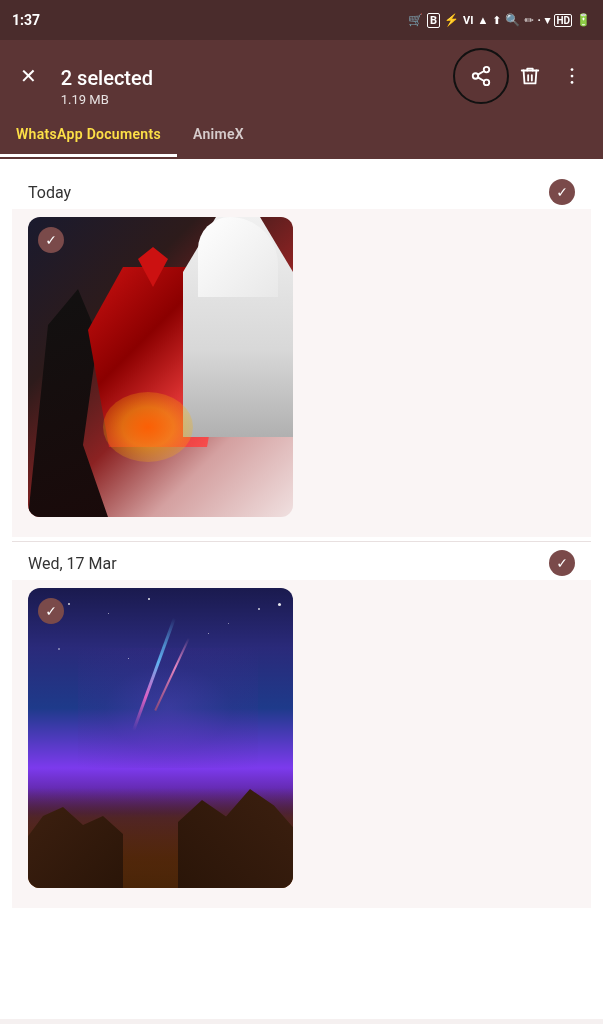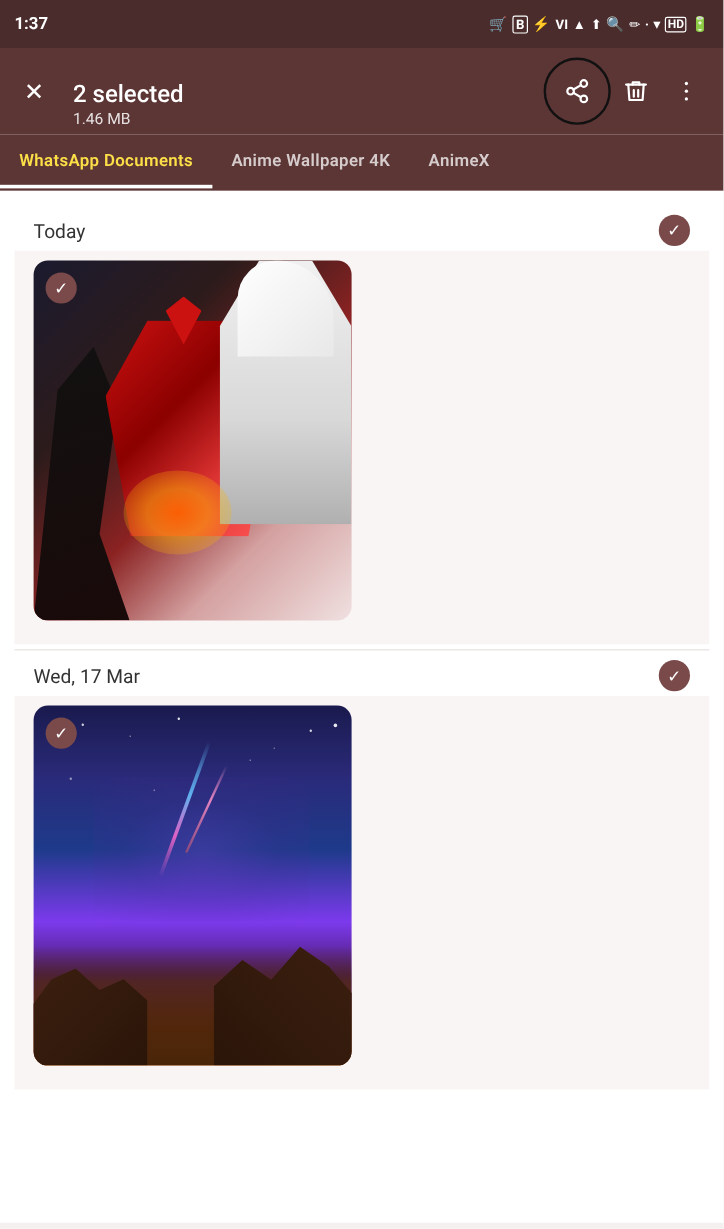--- a/index.html
+++ b/index.html
@@ -239,21 +239,21 @@
     <span style="font-size:12px;">▾</span>
     <span style="font-size:10px;font-weight:700;border:1px solid white;padding:0 1px;border-radius:2px;">HD</span>
     <span style="font-size:12px;">🔋</span>
   </div>
 </div>
 
 <div class="action-bar">
   <button class="icon-btn action-bar-close">✕</button>
   <div class="action-bar-info">
     <div class="action-bar-title">2 selected</div>
-    <div class="action-bar-subtitle">1.46 MB</div>
+    <div class="action-bar-subtitle">1.19 MB</div>
   </div>
   <div class="action-bar-icons">
 
     <div class="share-btn-wrapper">
       <div class="share-circle"></div>
       <button class="icon-btn" title="Share">
         <svg width="22" height="22" viewBox="0 0 24 24" fill="none" stroke="white" stroke-width="2" stroke-linecap="round" stroke-linejoin="round">
           <circle cx="18" cy="5" r="3"></circle>
           <circle cx="6" cy="12" r="3"></circle>
           <circle cx="18" cy="19" r="3"></circle>
@@ -278,21 +278,20 @@
         <circle cx="12" cy="5" r="1.5"></circle>
         <circle cx="12" cy="12" r="1.5"></circle>
         <circle cx="12" cy="19" r="1.5"></circle>
       </svg>
     </button>
   </div>
 </div>
 
 <div class="tab-bar">
   <div class="tab-item active">WhatsApp Documents</div>
-  <div class="tab-item">Anime Wallpaper 4K</div>
   <div class="tab-item">AnimeX</div>
 </div>
 
 <div class="content">
 
   <div class="section-header">
     <span class="section-title">Today</span>
     <div class="section-check">
       <span>✓</span>
     </div>

